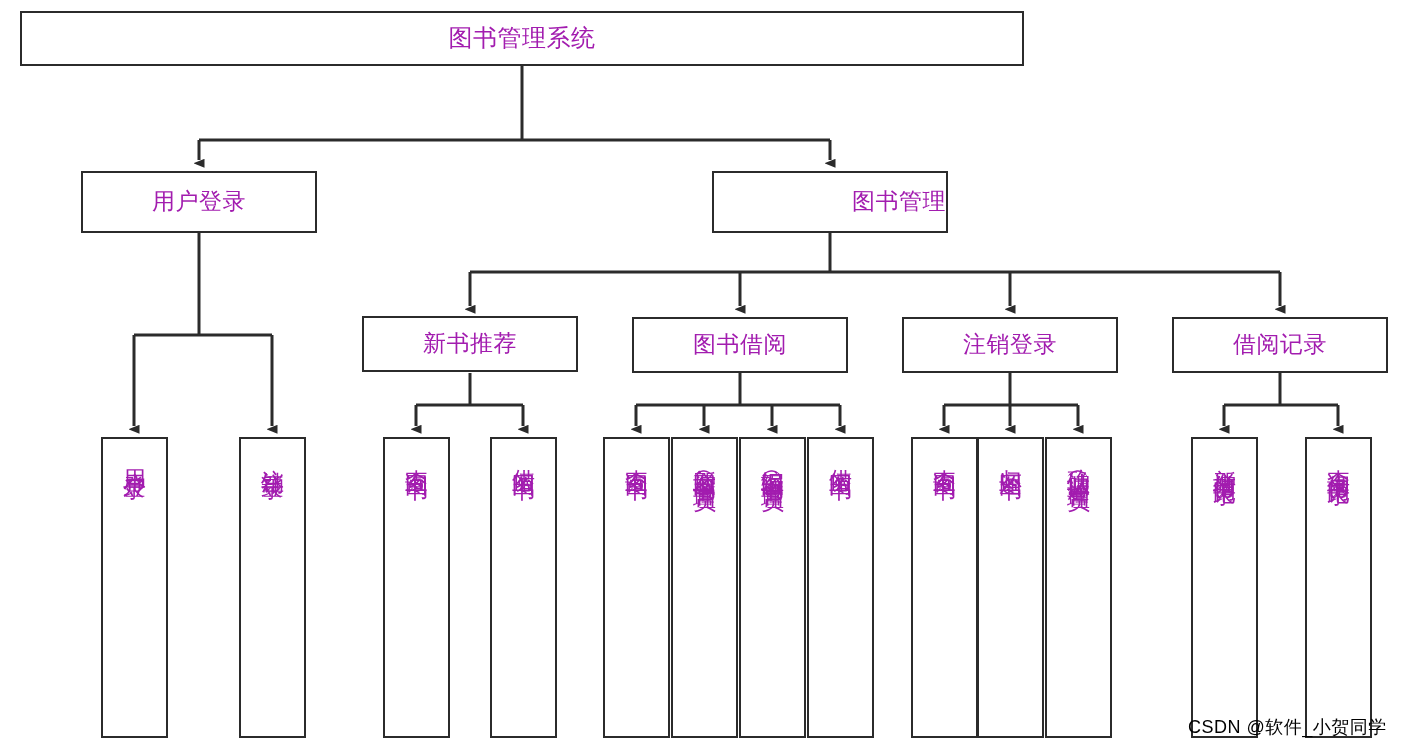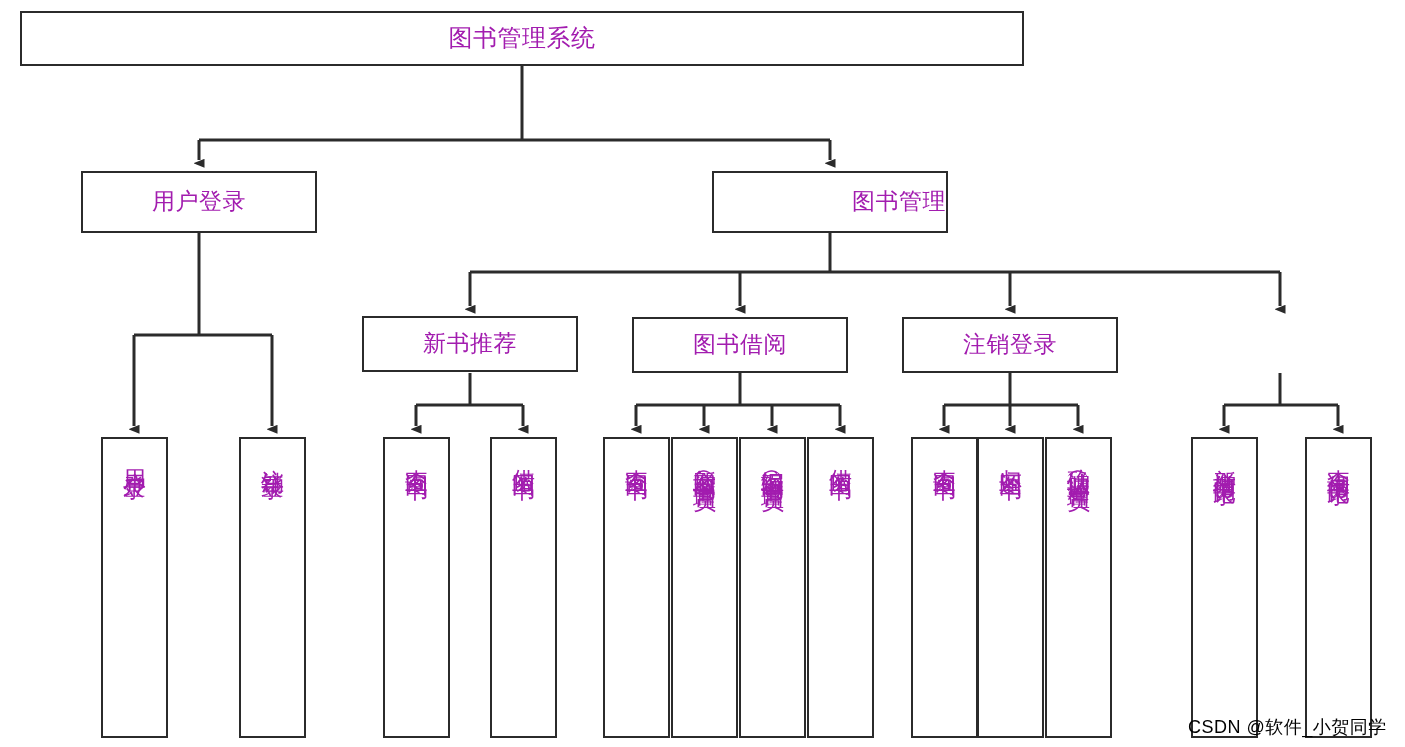--- a/index.html
+++ b/index.html
@@ -135,20 +135,23 @@
 
   <div class="node horiz" style="left:362px; top:316px; width:216px; height:56px;">
     <span class="label">新书推荐</span>
   </div>
   <div class="node horiz" style="left:632px; top:317px; width:216px; height:56px;">
     <span class="label">图书借阅</span>
   </div>
   <div class="node horiz" style="left:902px; top:317px; width:216px; height:56px;">
     <span class="label">注销登录</span>
   </div>
+  <div class="node horiz" style="left:1172px; top:317px; width:216px; height:56px;">
+    <span class="label">借阅记录</span>
+  </div>
 
   <div class="node vert" style="left:101px; top:437px; width:67px; height:301px;">
     <span class="label">用户登录</span>
   </div>
   <div class="node vert" style="left:239px; top:437px; width:67px; height:301px;">
     <span class="label">注销登录</span>
   </div>
 
   <div class="node vert" style="left:383px; top:437px; width:67px; height:301px;">
     <span class="label">查询图书</span>

